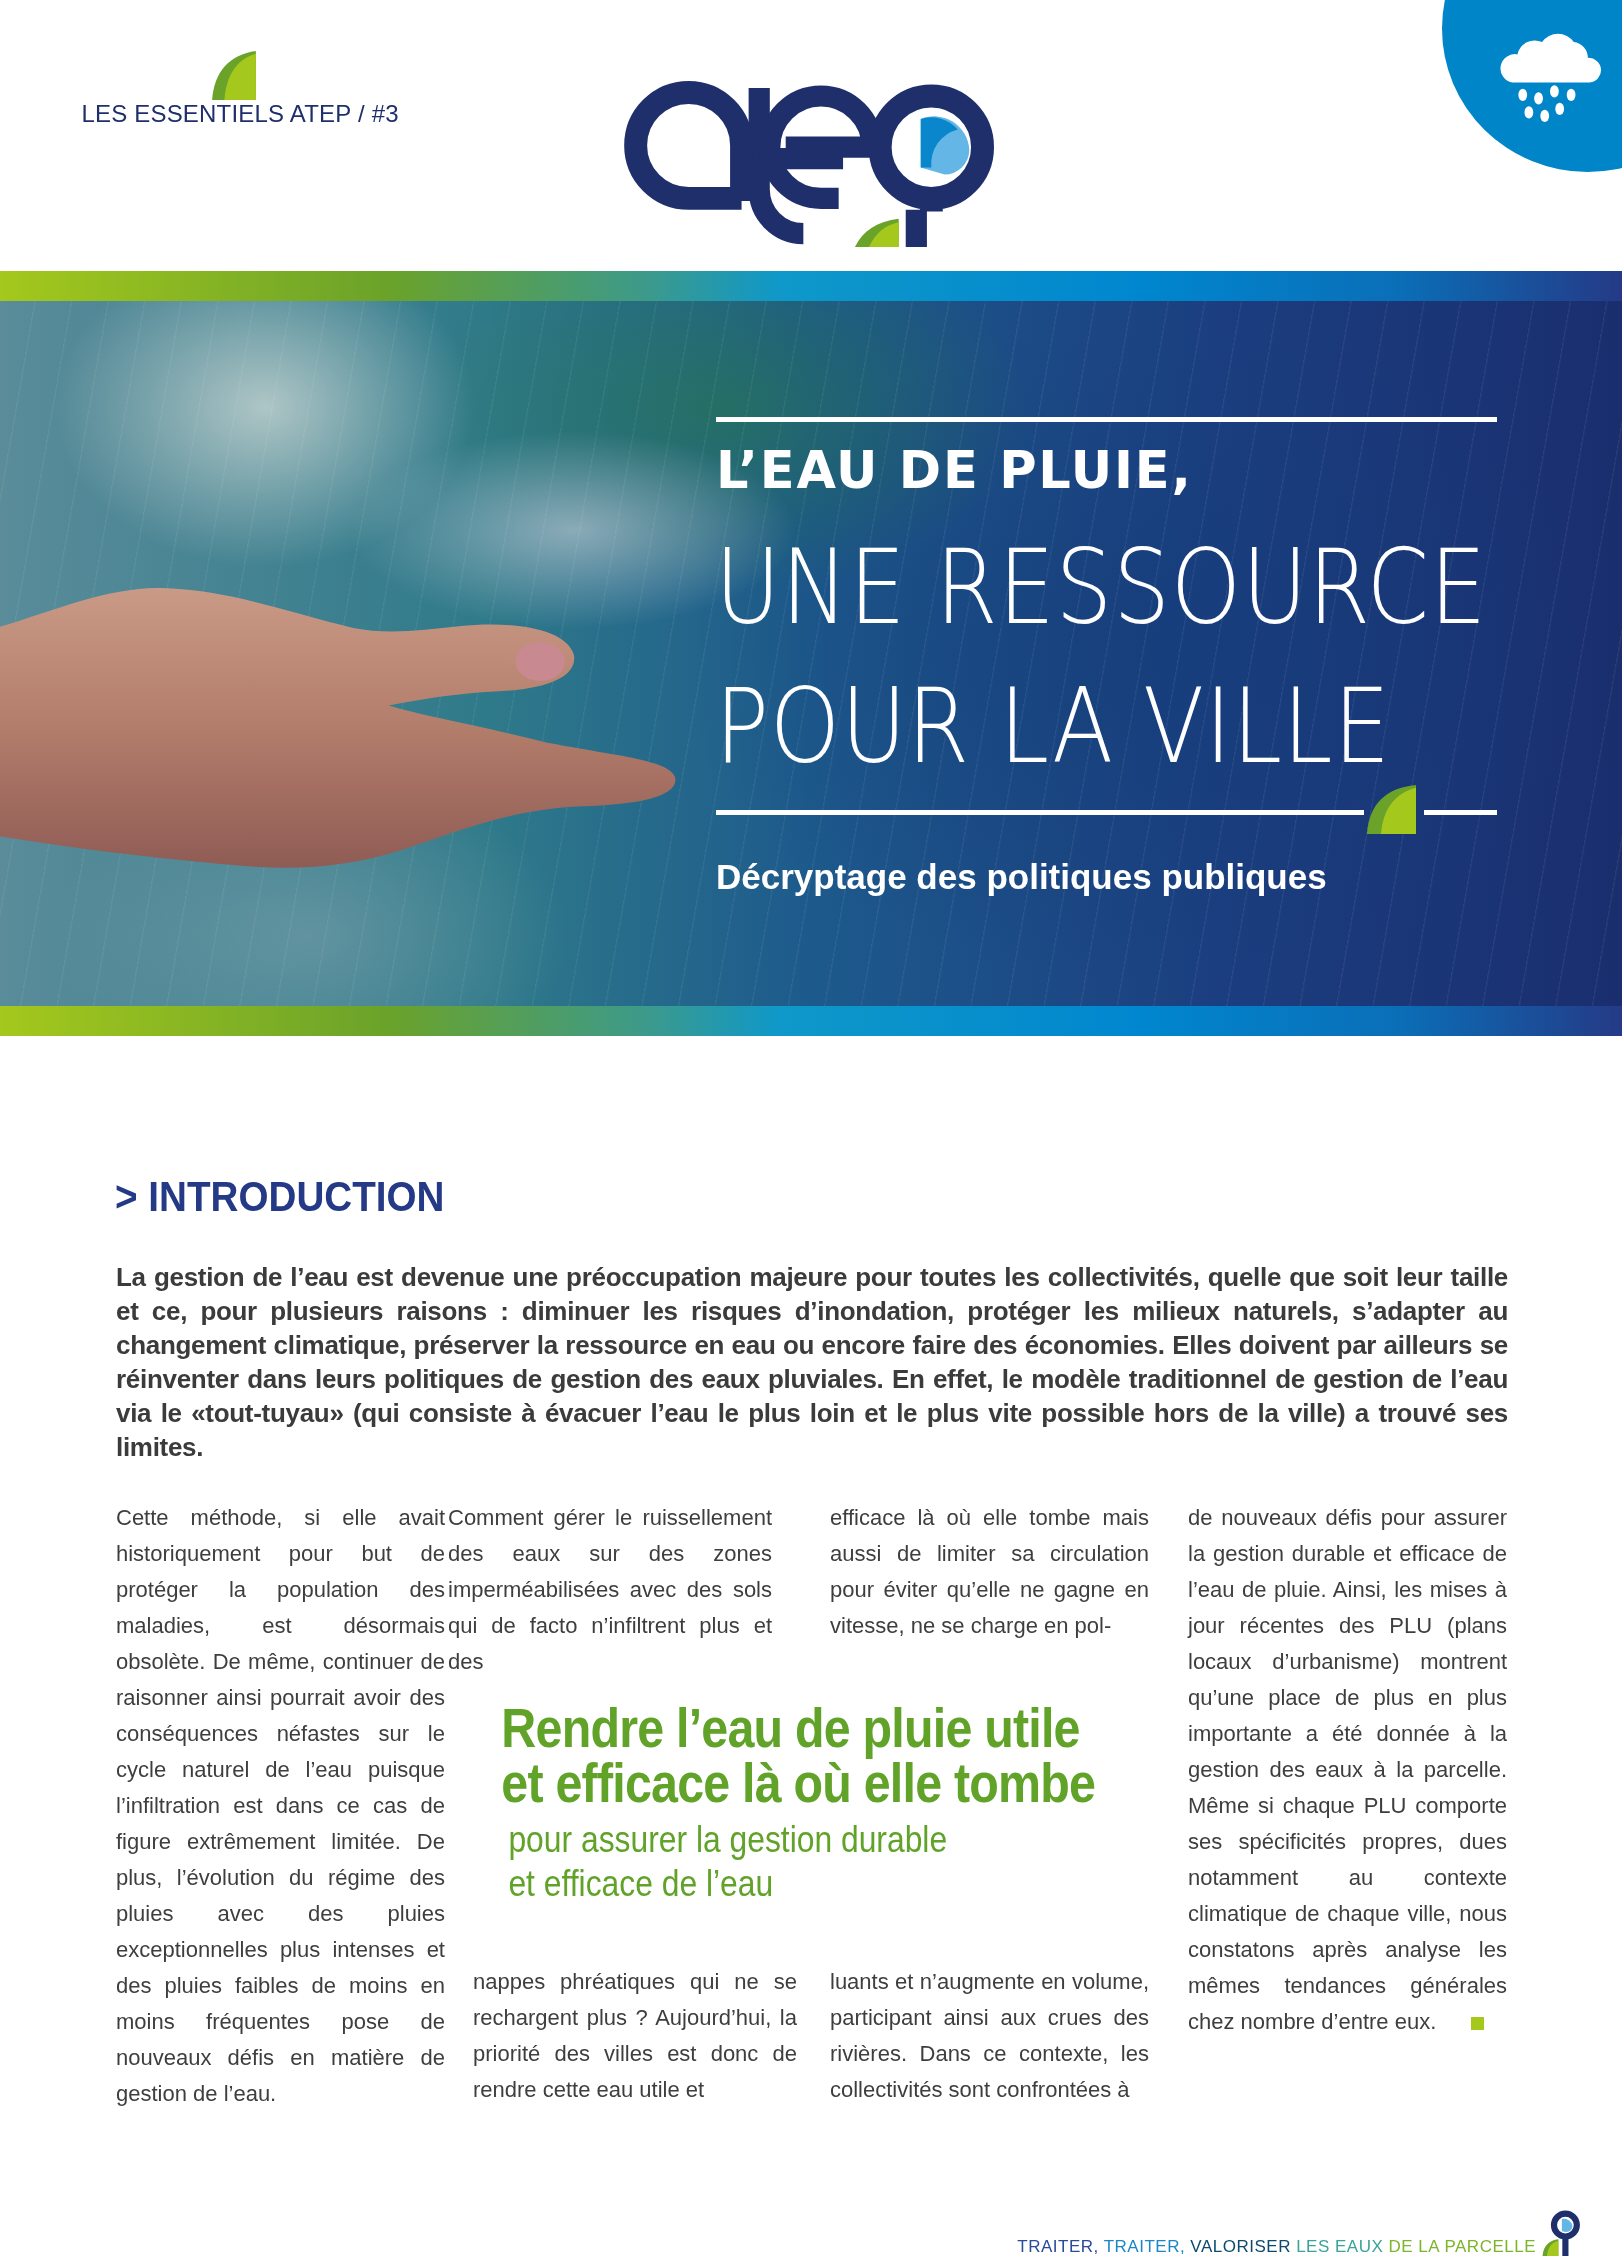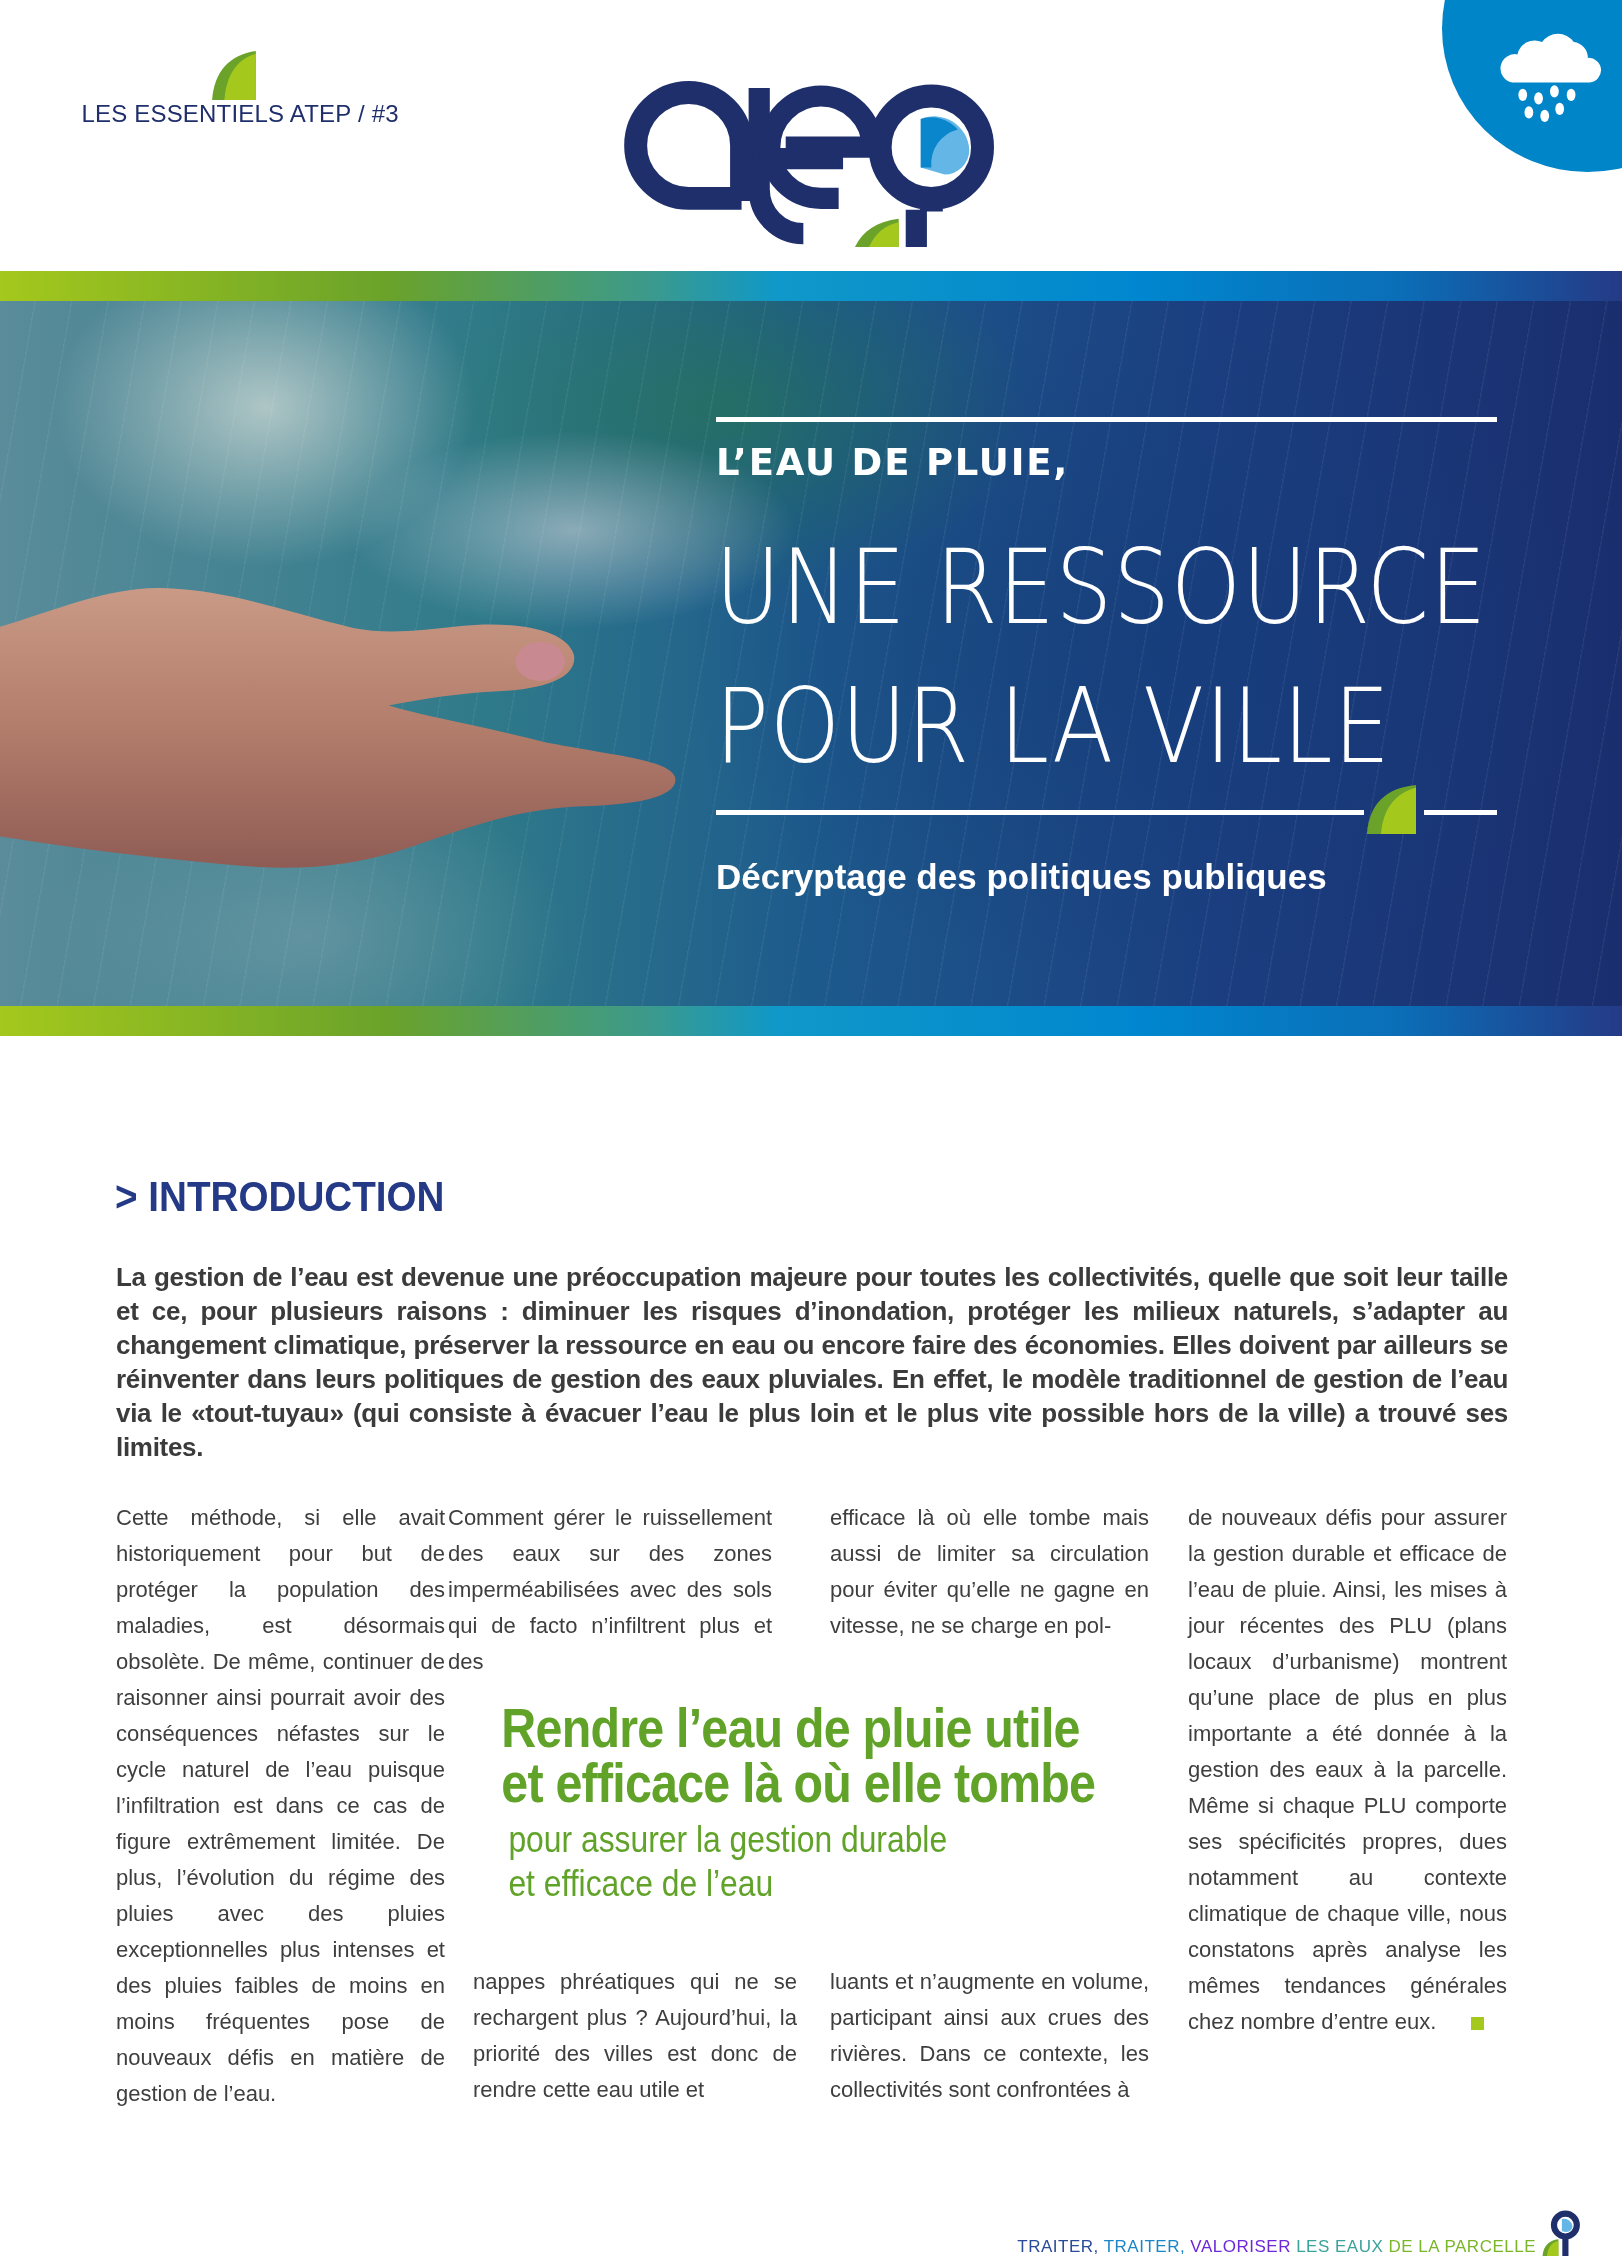--- a/index.html
+++ b/index.html
@@ -27,21 +27,21 @@
       radial-gradient(ellipse 318px 141px at 573px 229px, rgba(180,195,205,0.7), rgba(0,0,0,0) 70%),
       radial-gradient(ellipse 441px 265px at 723px 106px, rgba(40,120,70,0.55), rgba(0,0,0,0) 70%),
       radial-gradient(ellipse 371px 229px at 309px 635px, rgba(120,160,170,0.6), rgba(0,0,0,0) 70%),
       radial-gradient(ellipse 618px 441px at 1147px 353px, rgba(20,60,120,0.6), rgba(0,0,0,0) 75%),
       linear-gradient(90deg, #5a8c9a 0%, #2f7a8a 30%, #1d5a8c 50%, #1b3e80 75%, #1a2e6e 100%);
   }
   .rain { position: absolute; inset: 0;
     background: repeating-linear-gradient(100deg, rgba(255,255,255,0.0) 0px, rgba(255,255,255,0.0) 34px, rgba(255,255,255,0.08) 34px, rgba(255,255,255,0.0) 36px); }
   .hand { position: absolute; left: -35px; top: 265px; width: 750px; height: 371px; }
   .hero-rule { position: absolute; height: 5.3px; background: #ffffff; }
-  .hero-kicker { position: absolute; left: 716px; top: 441px; font-size: 37px; font-weight: 700; color: #fff; letter-spacing: 1.8px; font-family: "DejaVu Sans", sans-serif; }
+  .hero-kicker { position: absolute; left: 716px; top: 441px; font-size: 51px; font-weight: 700; color: #fff; letter-spacing: 1.8px; font-family: "DejaVu Sans", sans-serif; }
   .hero-title { position: absolute; left: 715px; font-size: 104px; font-weight: 400; color: #fff; letter-spacing: 0.9px; line-height: 1; font-family: "DejaVu Sans", sans-serif; transform: scaleX(0.86); transform-origin: left top; font-weight: 300; }
   .hero-title.l1 { top: 535px; }
   .hero-title.l2 { top: 674px; }
   .hero-leaf { position: absolute; left: 1367px; top: 785px; width: 49px; height: 49px; }
   .hero-sub { position: absolute; left: 716px; top: 856px; font-size: 35px; font-weight: 700; color: #fff; font-family: "Liberation Sans", sans-serif; }
 
   
   .section-title { position: absolute; left: 115px; top: 1173px; font-size: 42px; color: #253a86; font-family: "Liberation Sans", sans-serif; transform: scaleX(0.92); transform-origin: left top; }
   .lede { position: absolute; left: 116px; top: 1260px; width: 1392px; font-size: 26px; font-weight: 700; line-height: 34px; color: #3b3b3b; text-align: justify; font-family: "Liberation Sans", sans-serif; letter-spacing: -0.3px; }
 
@@ -152,21 +152,21 @@
 </div>
 
 <p class="col col2b">nappes phréatiques qui ne se rechargent plus ? Aujourd’hui, la priorité des villes est donc de rendre cette eau utile et</p>
 <p class="col col3b">luants et n’augmente en volume, participant ainsi aux crues des rivières. Dans ce contexte, les collectivités sont confrontées à</p>
 
 <div class="col col4">
   <span>de nouveaux défis pour assurer la gestion durable et efficace de l’eau de pluie. Ainsi, les mises à jour récentes des PLU (plans locaux d’urbanisme) montrent qu’une place de plus en plus importante a été donnée à la gestion des eaux à la parcelle. Même si chaque PLU comporte ses spécificités propres, dues notamment au contexte climatique de chaque ville, nous constatons après analyse les mêmes tendances générales chez nombre d’entre eux.</span><span class="endmark"></span>
 </div>
 
 <div class="tagline">
-  <span style="color:#2a4a9a">TRAITER, </span><span style="color:#1a86c8">TRAITER, </span><span style="color:#6d28d9">VALORISER </span><span style="color:#3aa39a">LES EAUX </span><span style="color:#7ab52a">DE LA PARCELLE</span>
+  <span style="color:#2a4a9a">TRAITER, </span><span style="color:#1a86c8">TRAITER, </span><span style="color:#0c4a6e">VALORISER </span><span style="color:#3aa39a">LES EAUX </span><span style="color:#7ab52a">DE LA PARCELLE</span>
 </div>
 <svg class="mini-logo" viewBox="0 0 50 52">
   <path d="M30 30 A13 13 0 1 1 43 17 A13 13 0 0 1 30 30 L30 52" fill="none" stroke="#1f2f6b" stroke-width="7"></path>
   <path d="M26 24 L26 10 A10 10 0 0 1 38 18 A7 7 0 0 1 31 25 Z" fill="#63b6e6"></path>
   <path d="M4 52 C5 40 12 34 22 33 L22 52 Z" fill="#6aa22a"></path>
   <path d="M9 52 C10 42 15 36 22 35 L22 52 Z" fill="#a4c81c"></path>
 </svg>
 
 
 </body></html>

